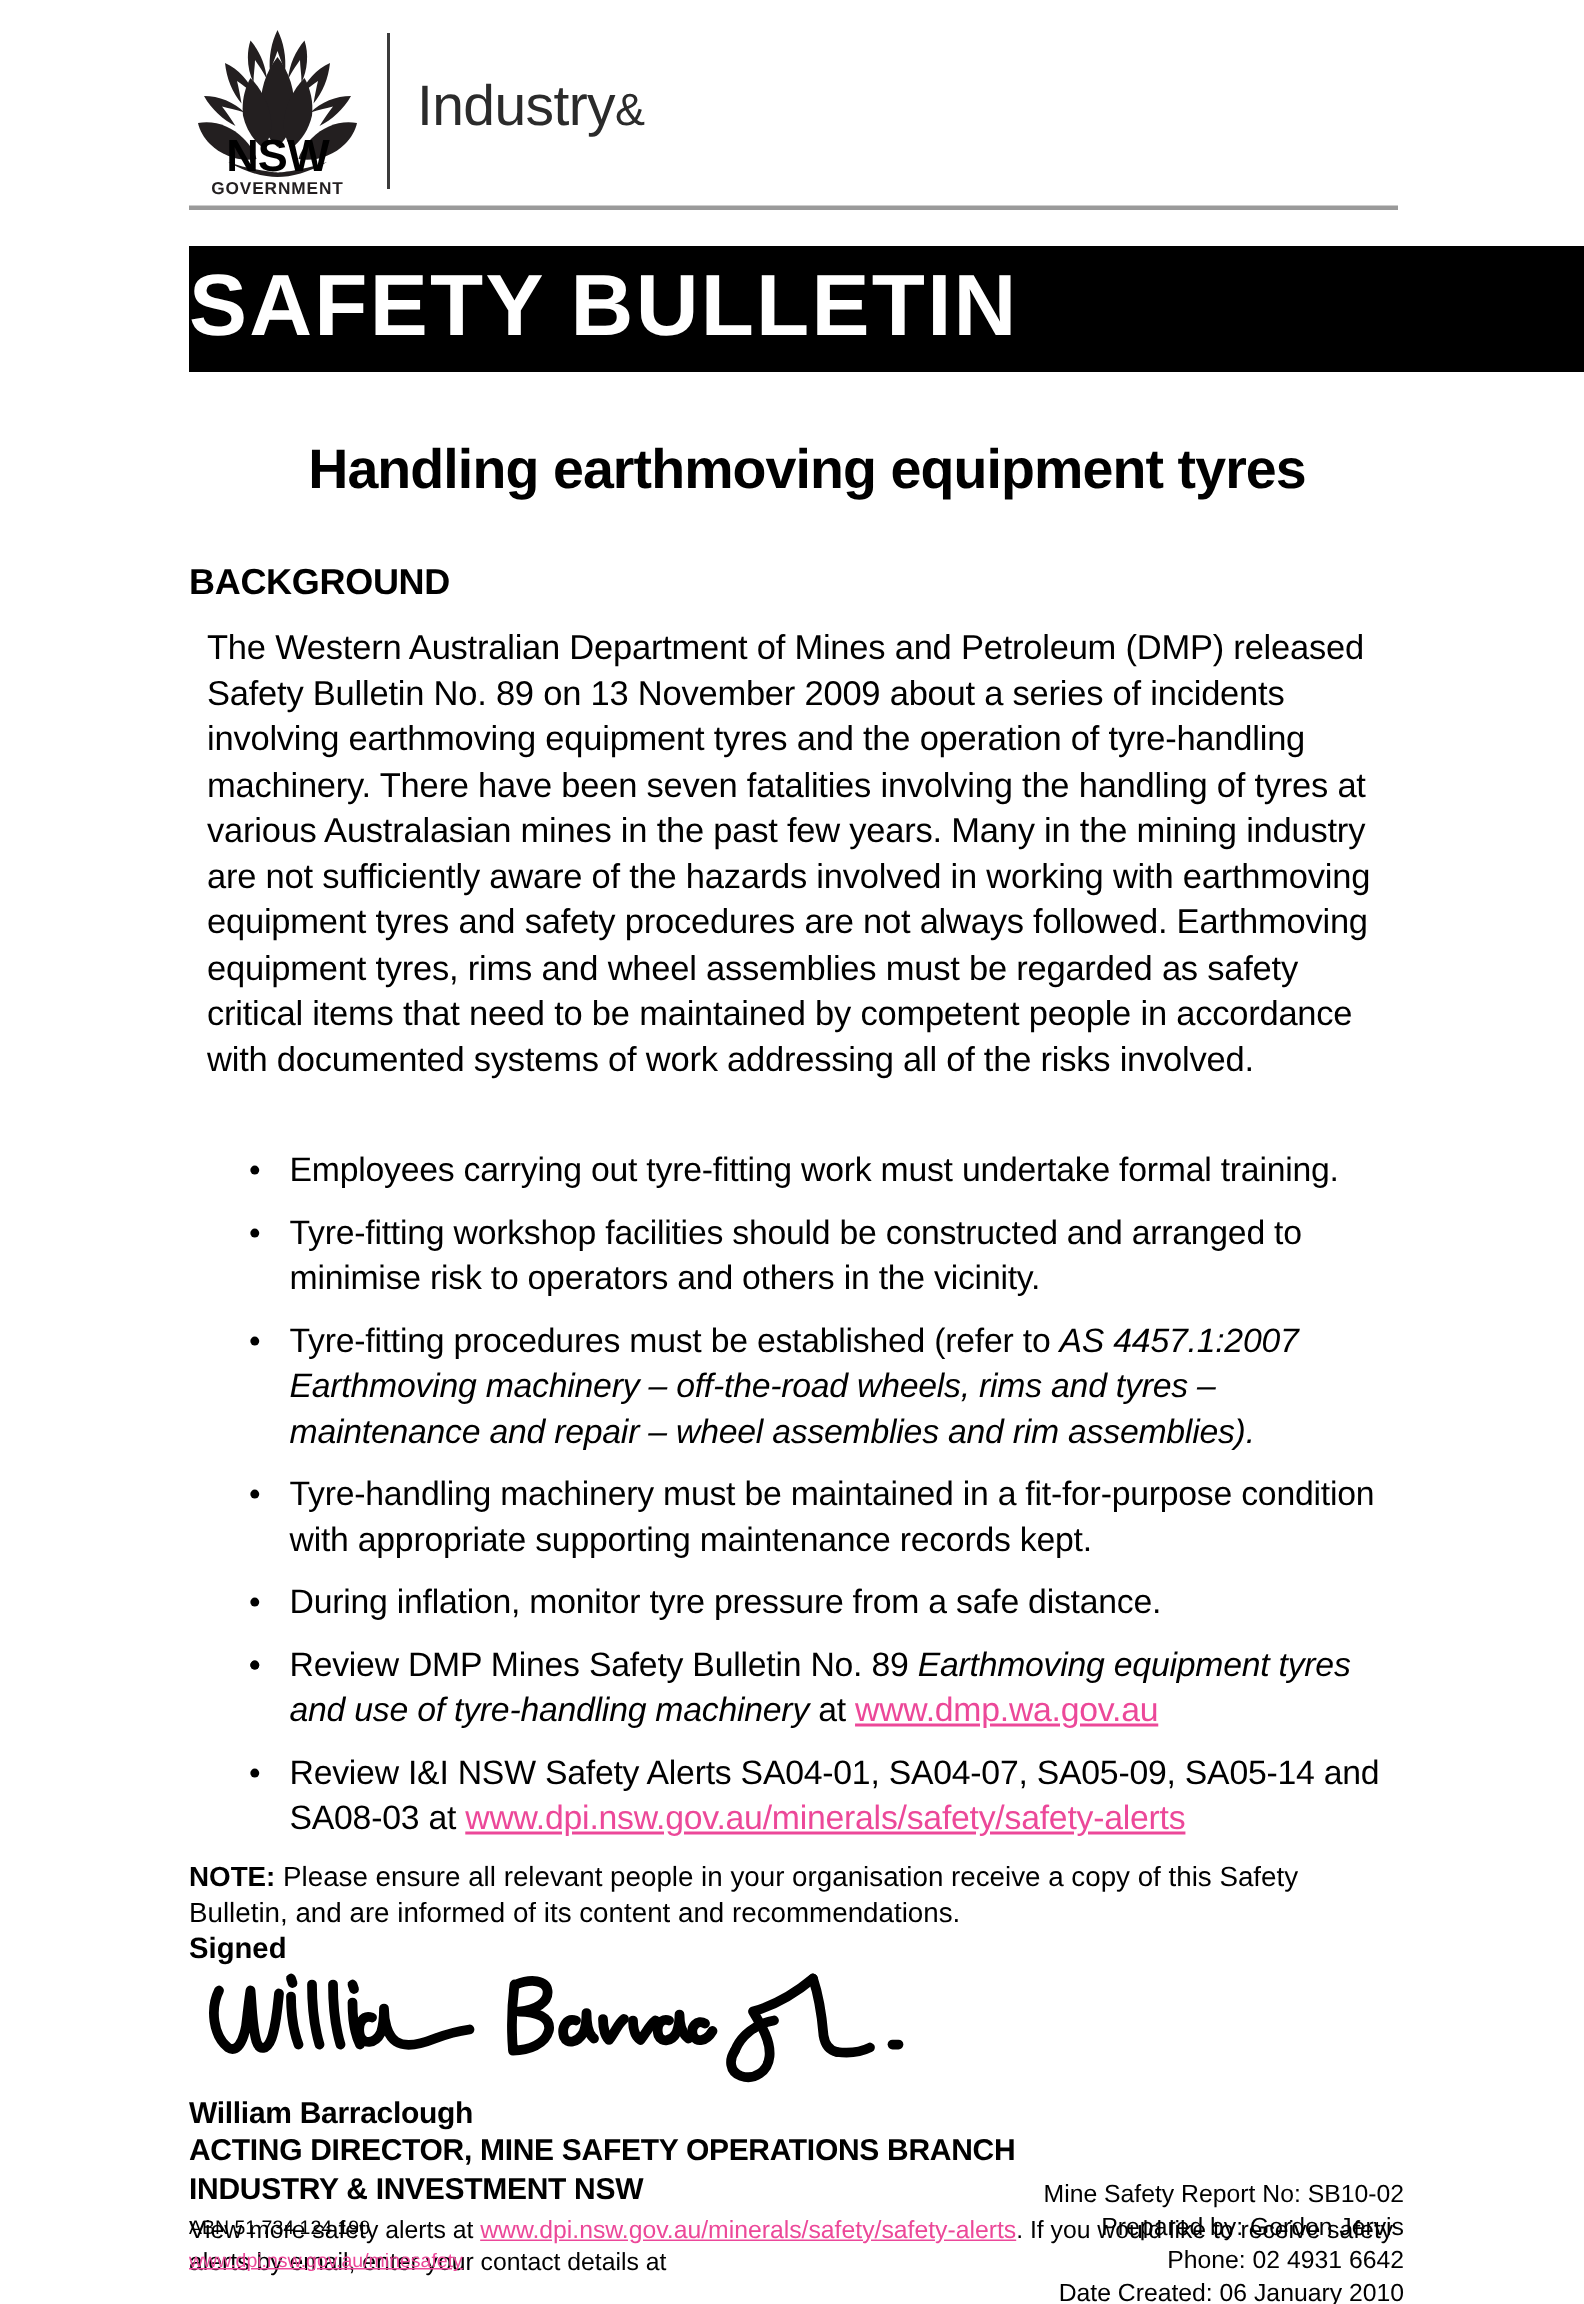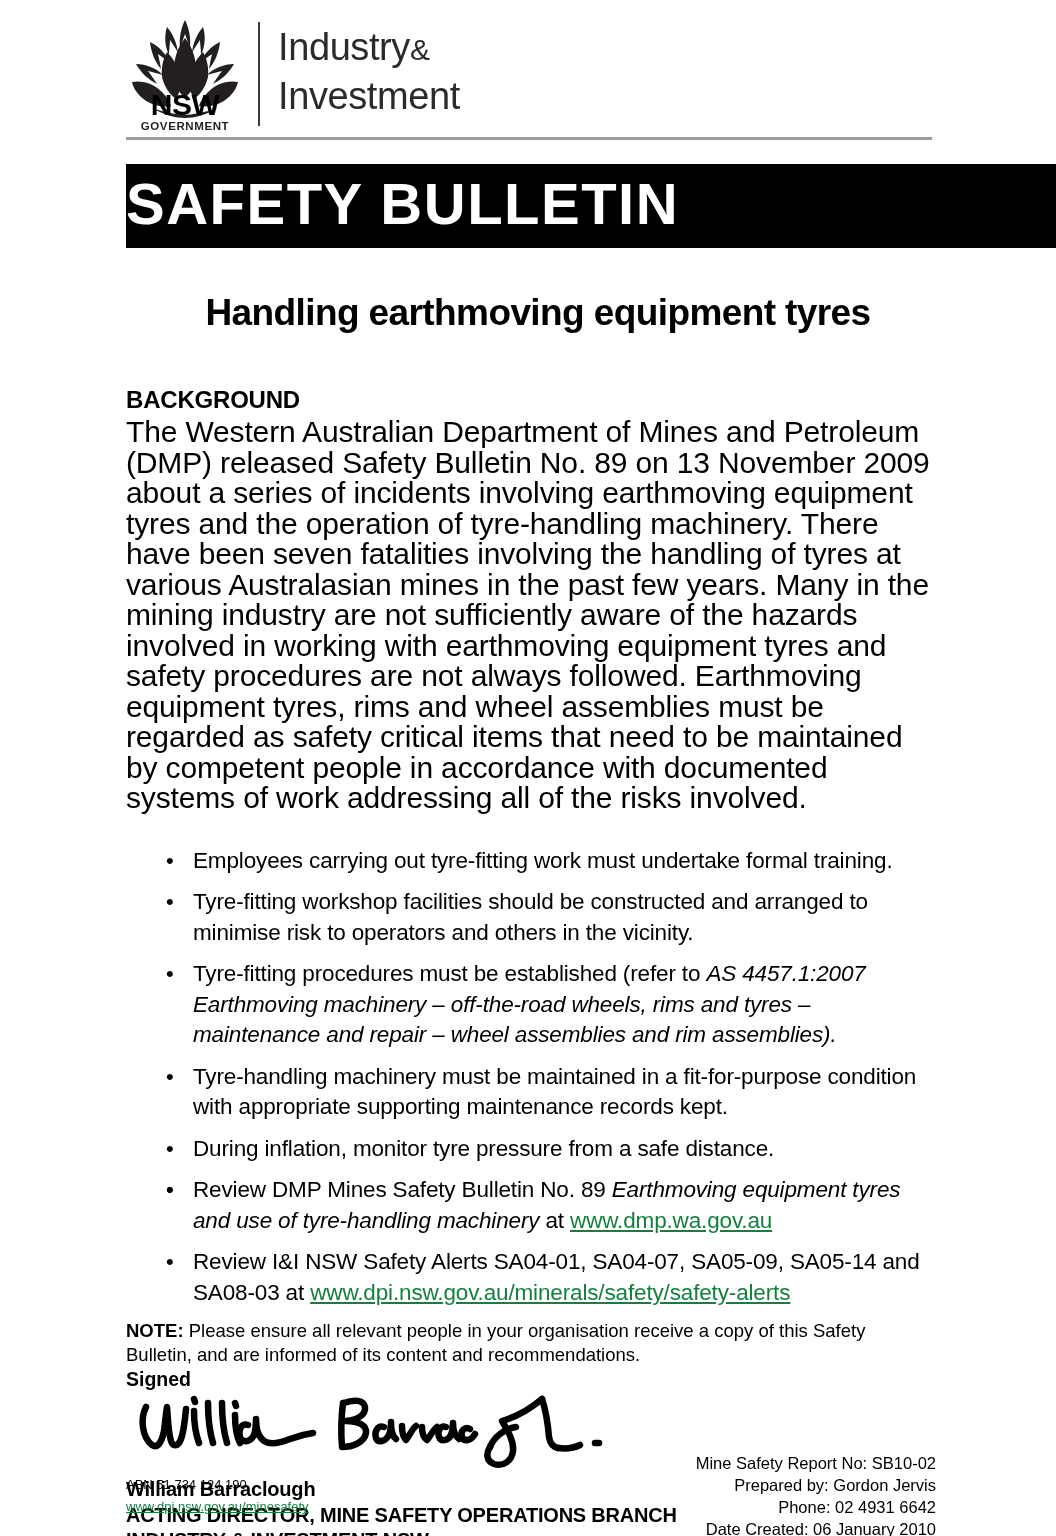--- a/index.html
+++ b/index.html
@@ -102,28 +102,28 @@
   
   .content {
     position: absolute;
     left: 126px;
     top: 370px;
     width: 810px;
   }
   h2.section {
     font-size: 24px;
     font-weight: bold;
-    margin: 15px 0 2px 0;
+    margin: 4px 0 2px 0;
     letter-spacing: -0.2px;
     line-height: 30px;
   }
   p.para {
-    font-size: 30px;
+    font-size: 23px;
     line-height: 30.5px;
-    margin: 0;
+    margin: 12px;
     letter-spacing: -0.15px;
   }
   .section-gap { height: 26px; }
 
   ul.recs {
     list-style: none;
     margin: 6px 0 0 0;
     padding: 0;
   }
   ul.recs li {
@@ -136,21 +136,21 @@
   }
   ul.recs li .bullet {
     position: absolute;
     left: 40px;
     top: 0;
     font-size: 22px;
     line-height: 30.5px;
   }
   em.it { font-style: italic; }
   a.link, .link {
-    color: #15803d;
+    color: #ec4899;
     word-break: break-word;
   }
 
   .note {
     font-size: 18.5px;
     line-height: 24px;
   }
   .note b { font-weight: bold; }
   .signed-label {
     font-size: 19.5px;
@@ -243,23 +243,20 @@
                   font-family:'Liberation Sans', sans-serif; font-weight:bold;
                   font-size:11.5px; letter-spacing:0.6px; color:#231f20; line-height:12px;">GOVERNMENT</div>
     </div>
 
     <div class="logo-divider"></div>
 
     <div>
       <div class="logo-words">
         <span>Industry</span><span class="amp">&amp;</span>
       </div>
-      <div class="logo-words">
-        <span>Investment</span>
-      </div>
     </div>
   </div>
 
   <div class="rule"></div>
 
   <div class="banner">
     <div class="banner-text">SAFETY BULLETIN</div>
   </div>
 
   <div class="doc-title">Handling earthmoving equipment tyres</div>

